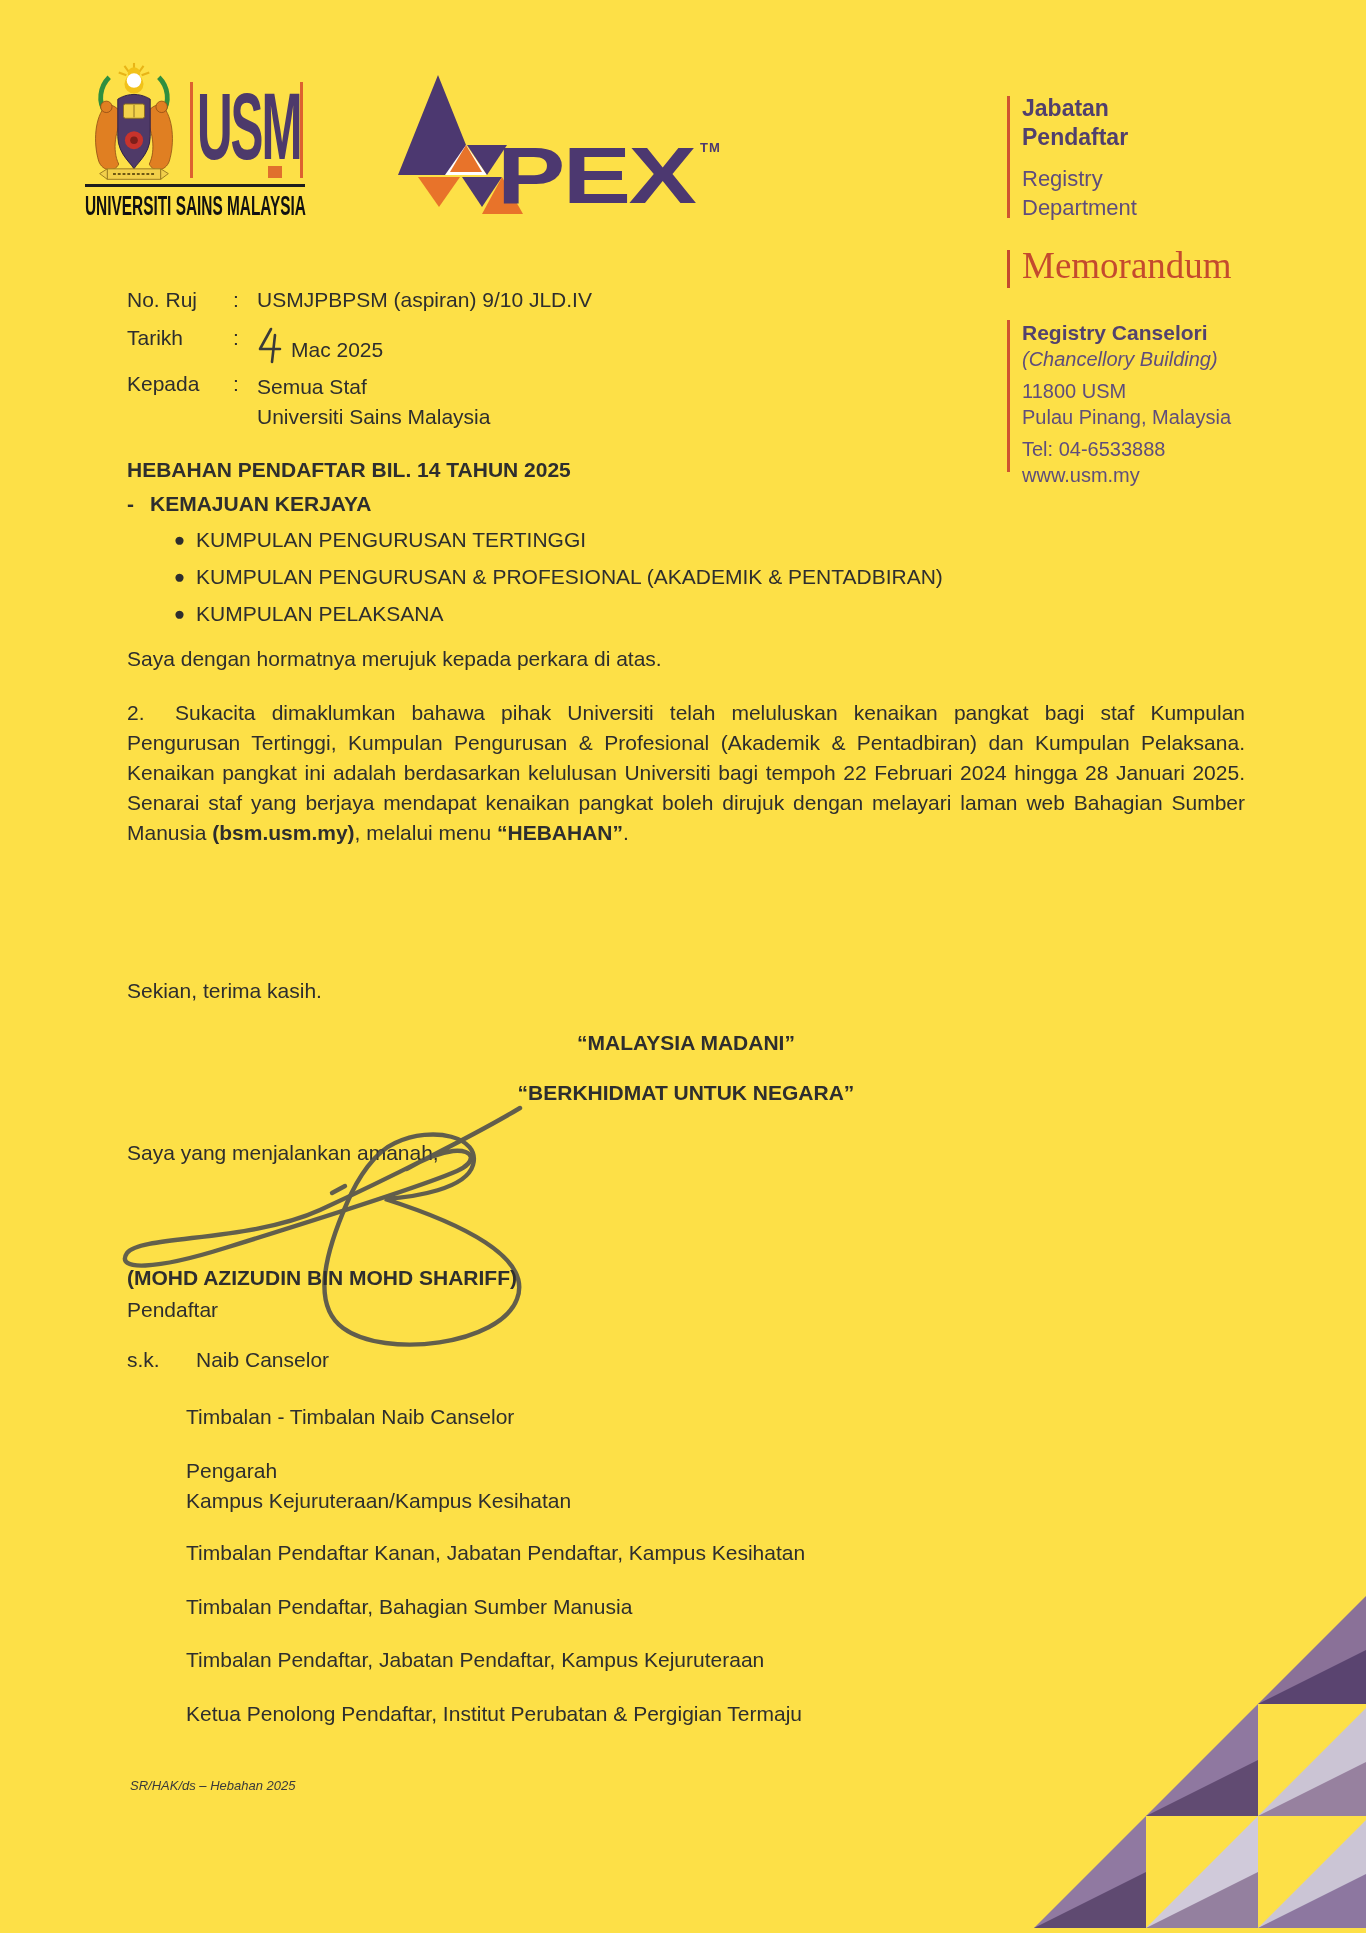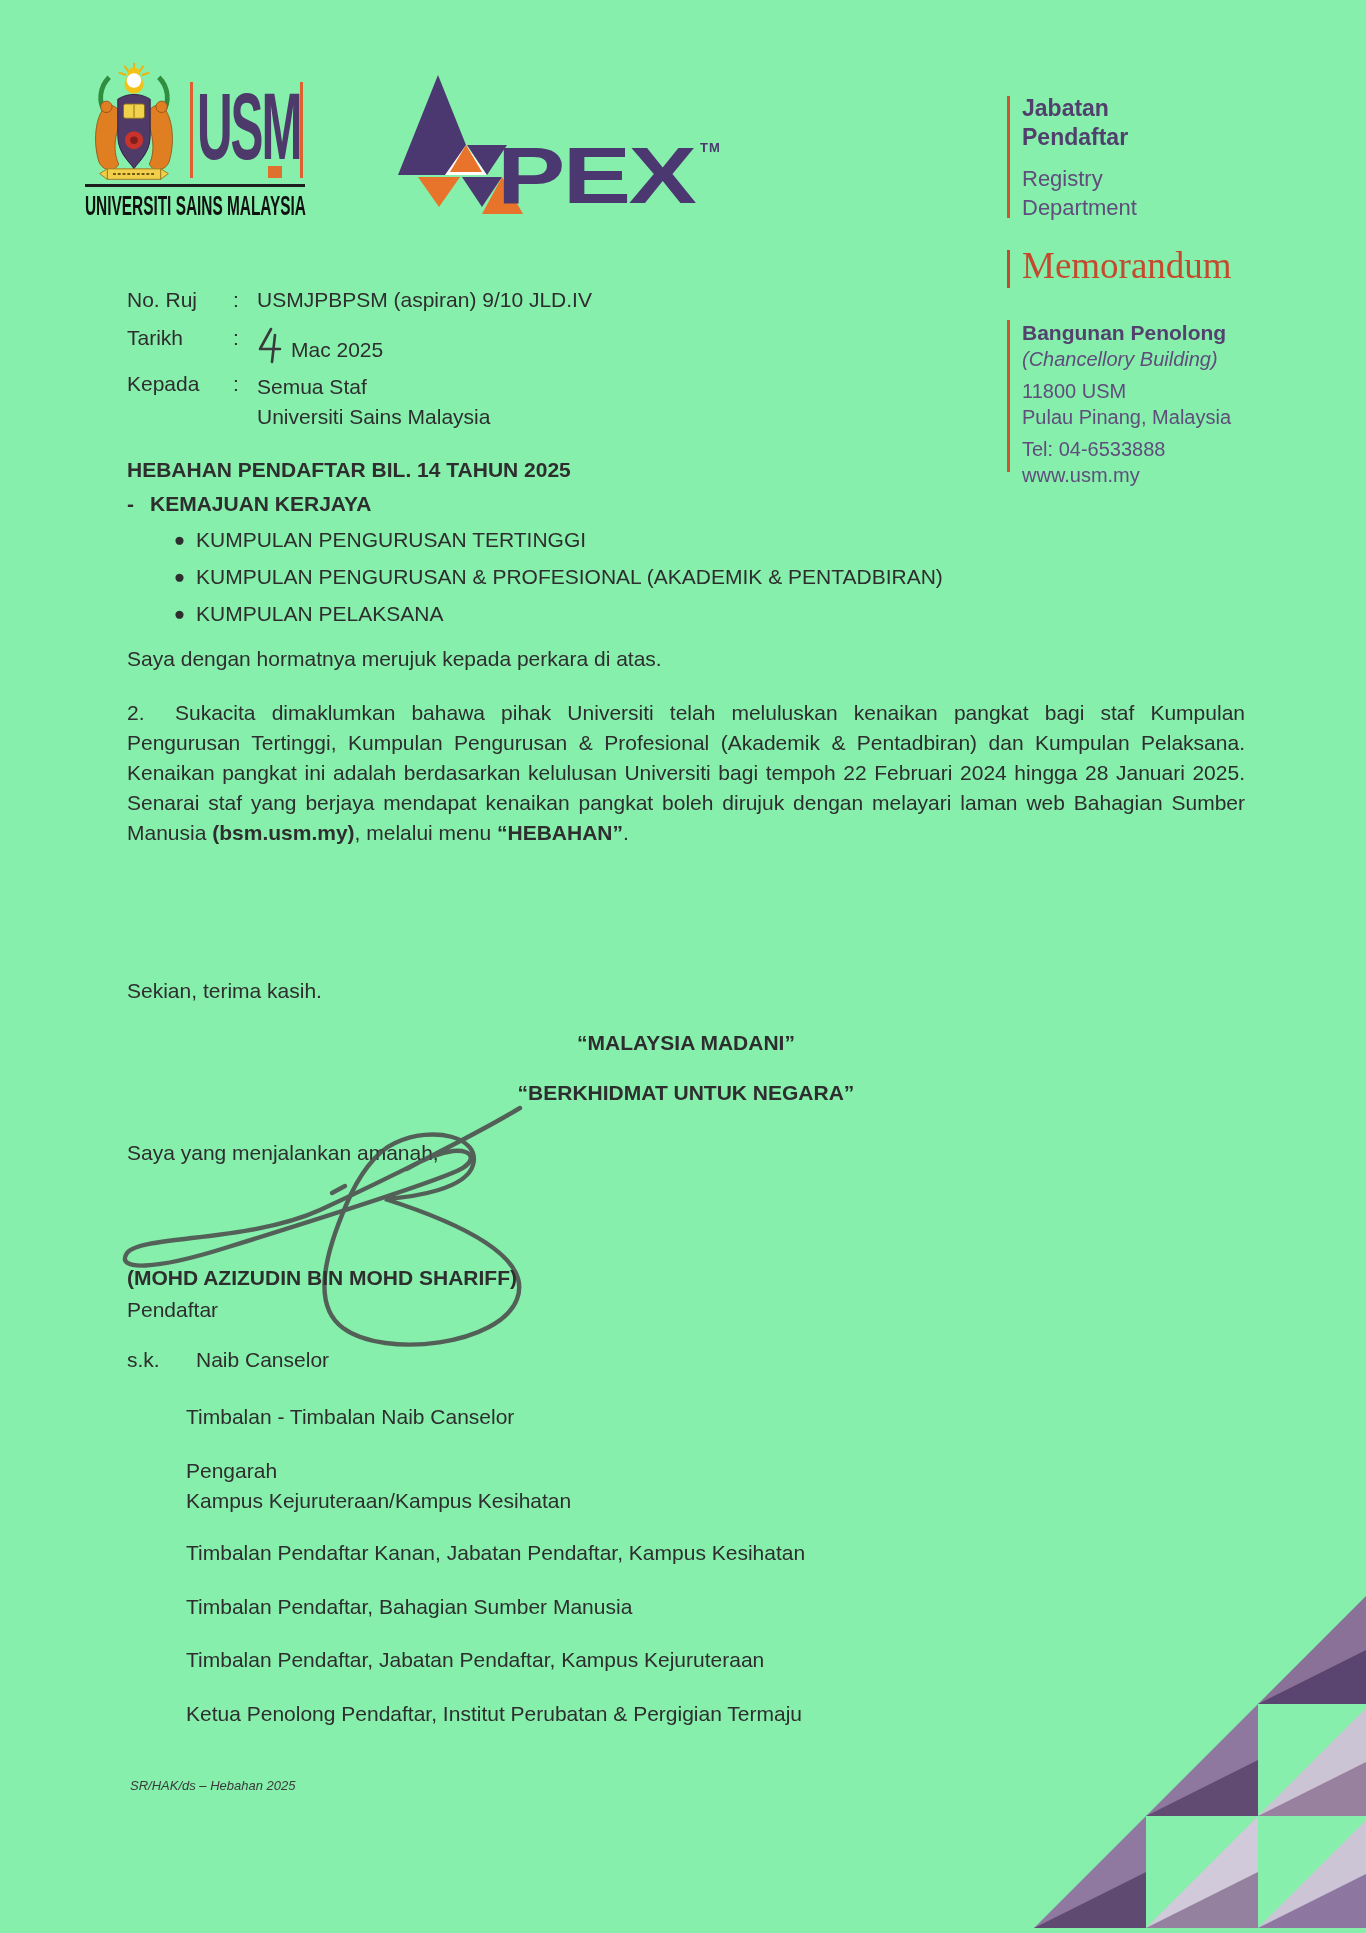--- a/index.html
+++ b/index.html
@@ -1,18 +1,18 @@
 <!DOCTYPE html>
 <html><head>
 <meta charset="utf-8">
 <style>
   html,body{margin:0;padding:0;background:#9a9a9a;}
   .page{
     position:relative;width:1366px;height:1933px;margin:0 auto;
-    background:#86efac;overflow:hidden;
+    background:#fde047;overflow:hidden;
     font-family:"Liberation Sans","DejaVu Sans",sans-serif;
     color:#2e2e2e;font-size:21px;
   }
   .abs{position:absolute;}
   .b{font-weight:bold;text-align:center;}
   .i{font-style:italic;}
 
   
   .crest{left:86px;top:62px;width:96px;height:124px;}
   .usm-bar{width:3px;height:96px;top:82px;background:#dd6130;}
@@ -146,21 +146,21 @@
   <div class="abs dept-en">
     <div>Registry</div>
     <div>Department</div>
   </div>
 
   <div class="abs vbar" style="left:1007px;top:250px;height:38px;background:#c44a2e;"></div>
   <div class="abs memo">Memorandum</div>
 
   <div class="abs vbar" style="left:1007px;top:320px;height:152px;"></div>
   <div class="abs addr">
-    <div class="bld">Bangunan Penolong</div>
+    <div class="bld">Registry Canselori</div>
     <div class="i">(Chancellory Building)</div>
     <div class="gap"></div>
     <div>11800 USM</div>
     <div>Pulau Pinang, Malaysia</div>
     <div class="gap"></div>
     <div>Tel: 04-6533888</div>
     <div>www.usm.my</div>
   </div>
 
   <div class="abs meta-row" style="top:288px;">

